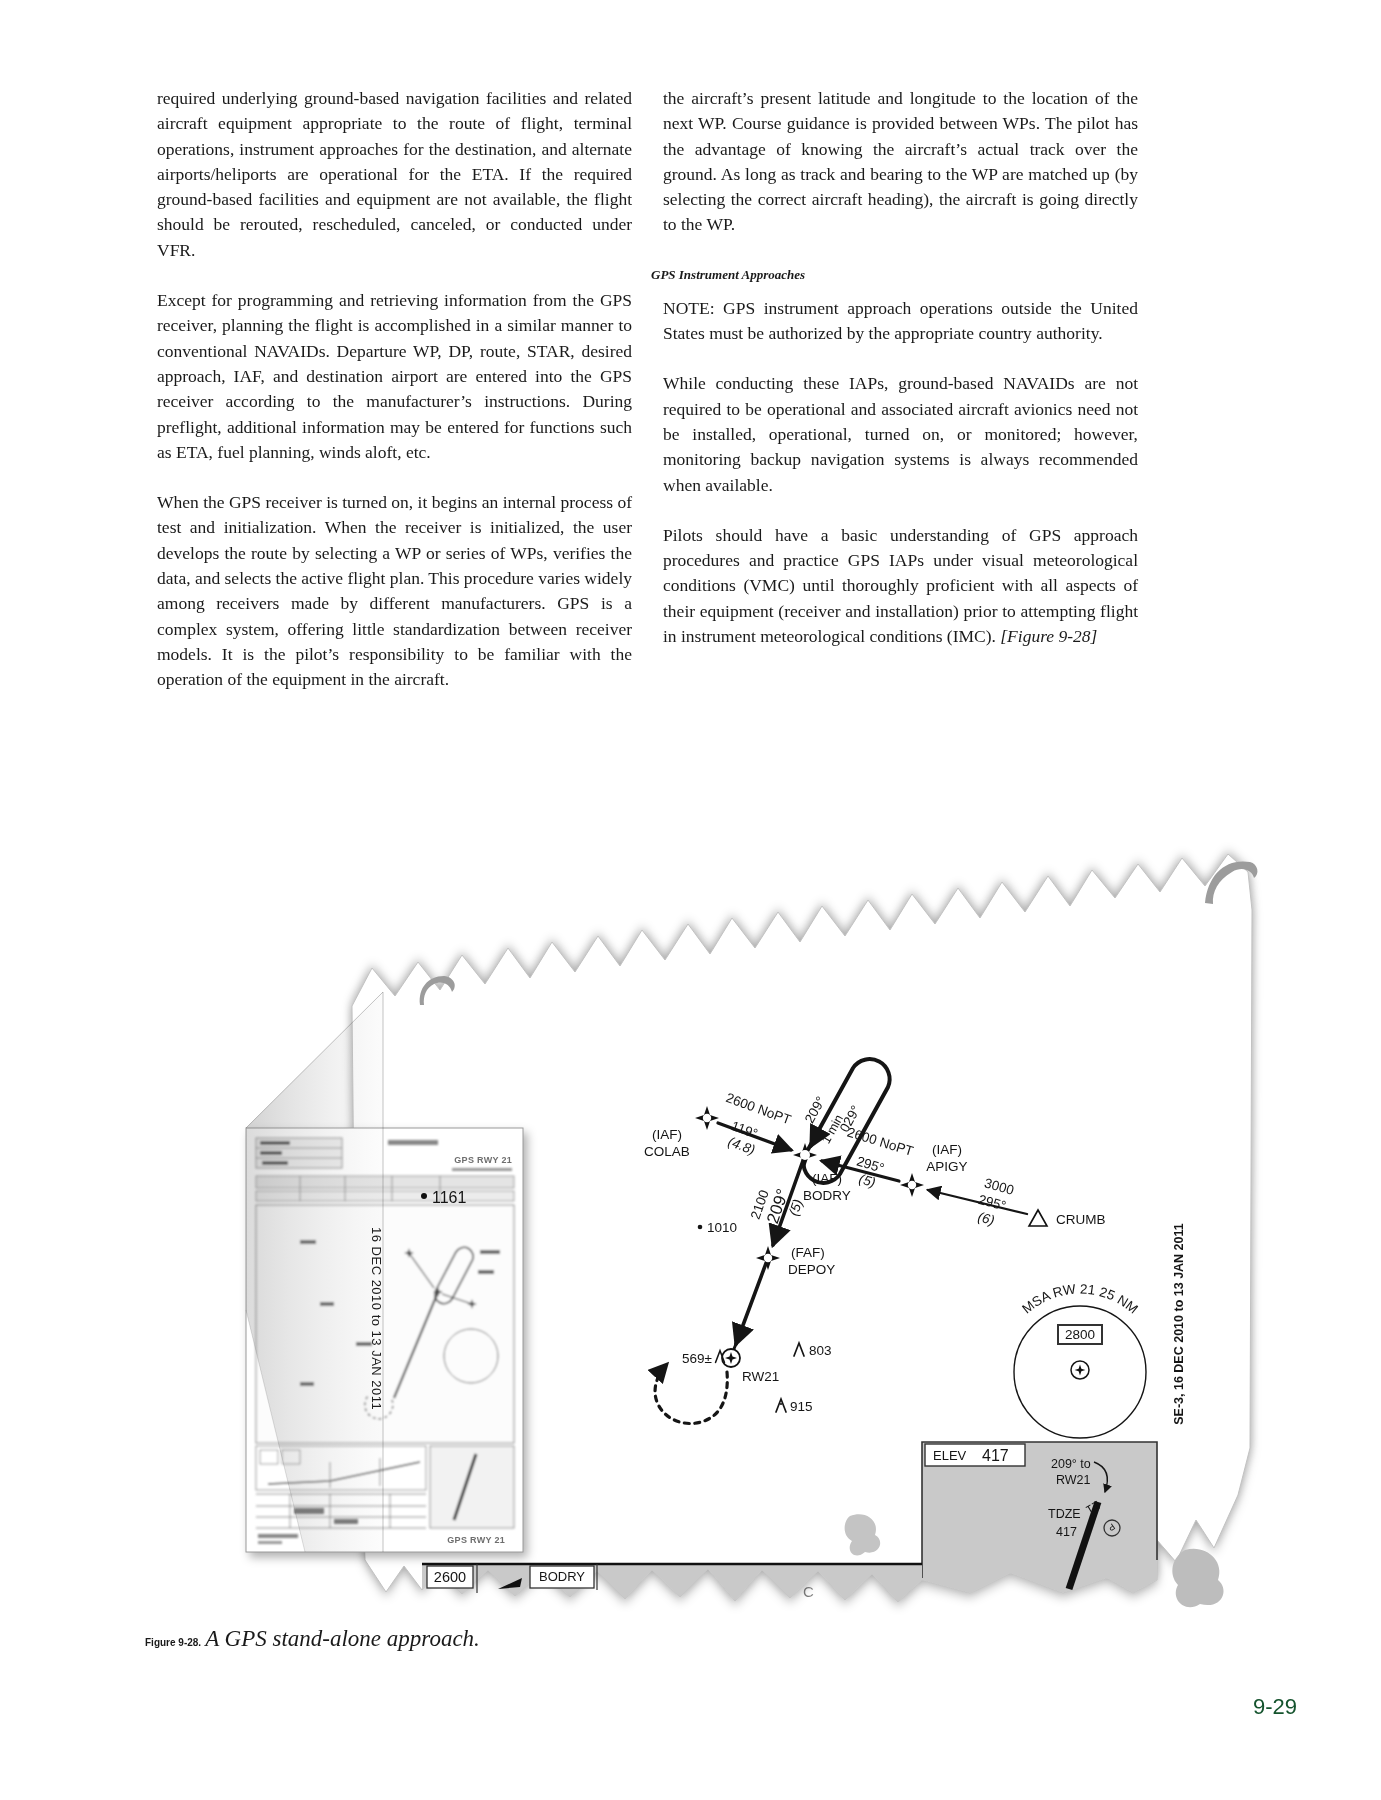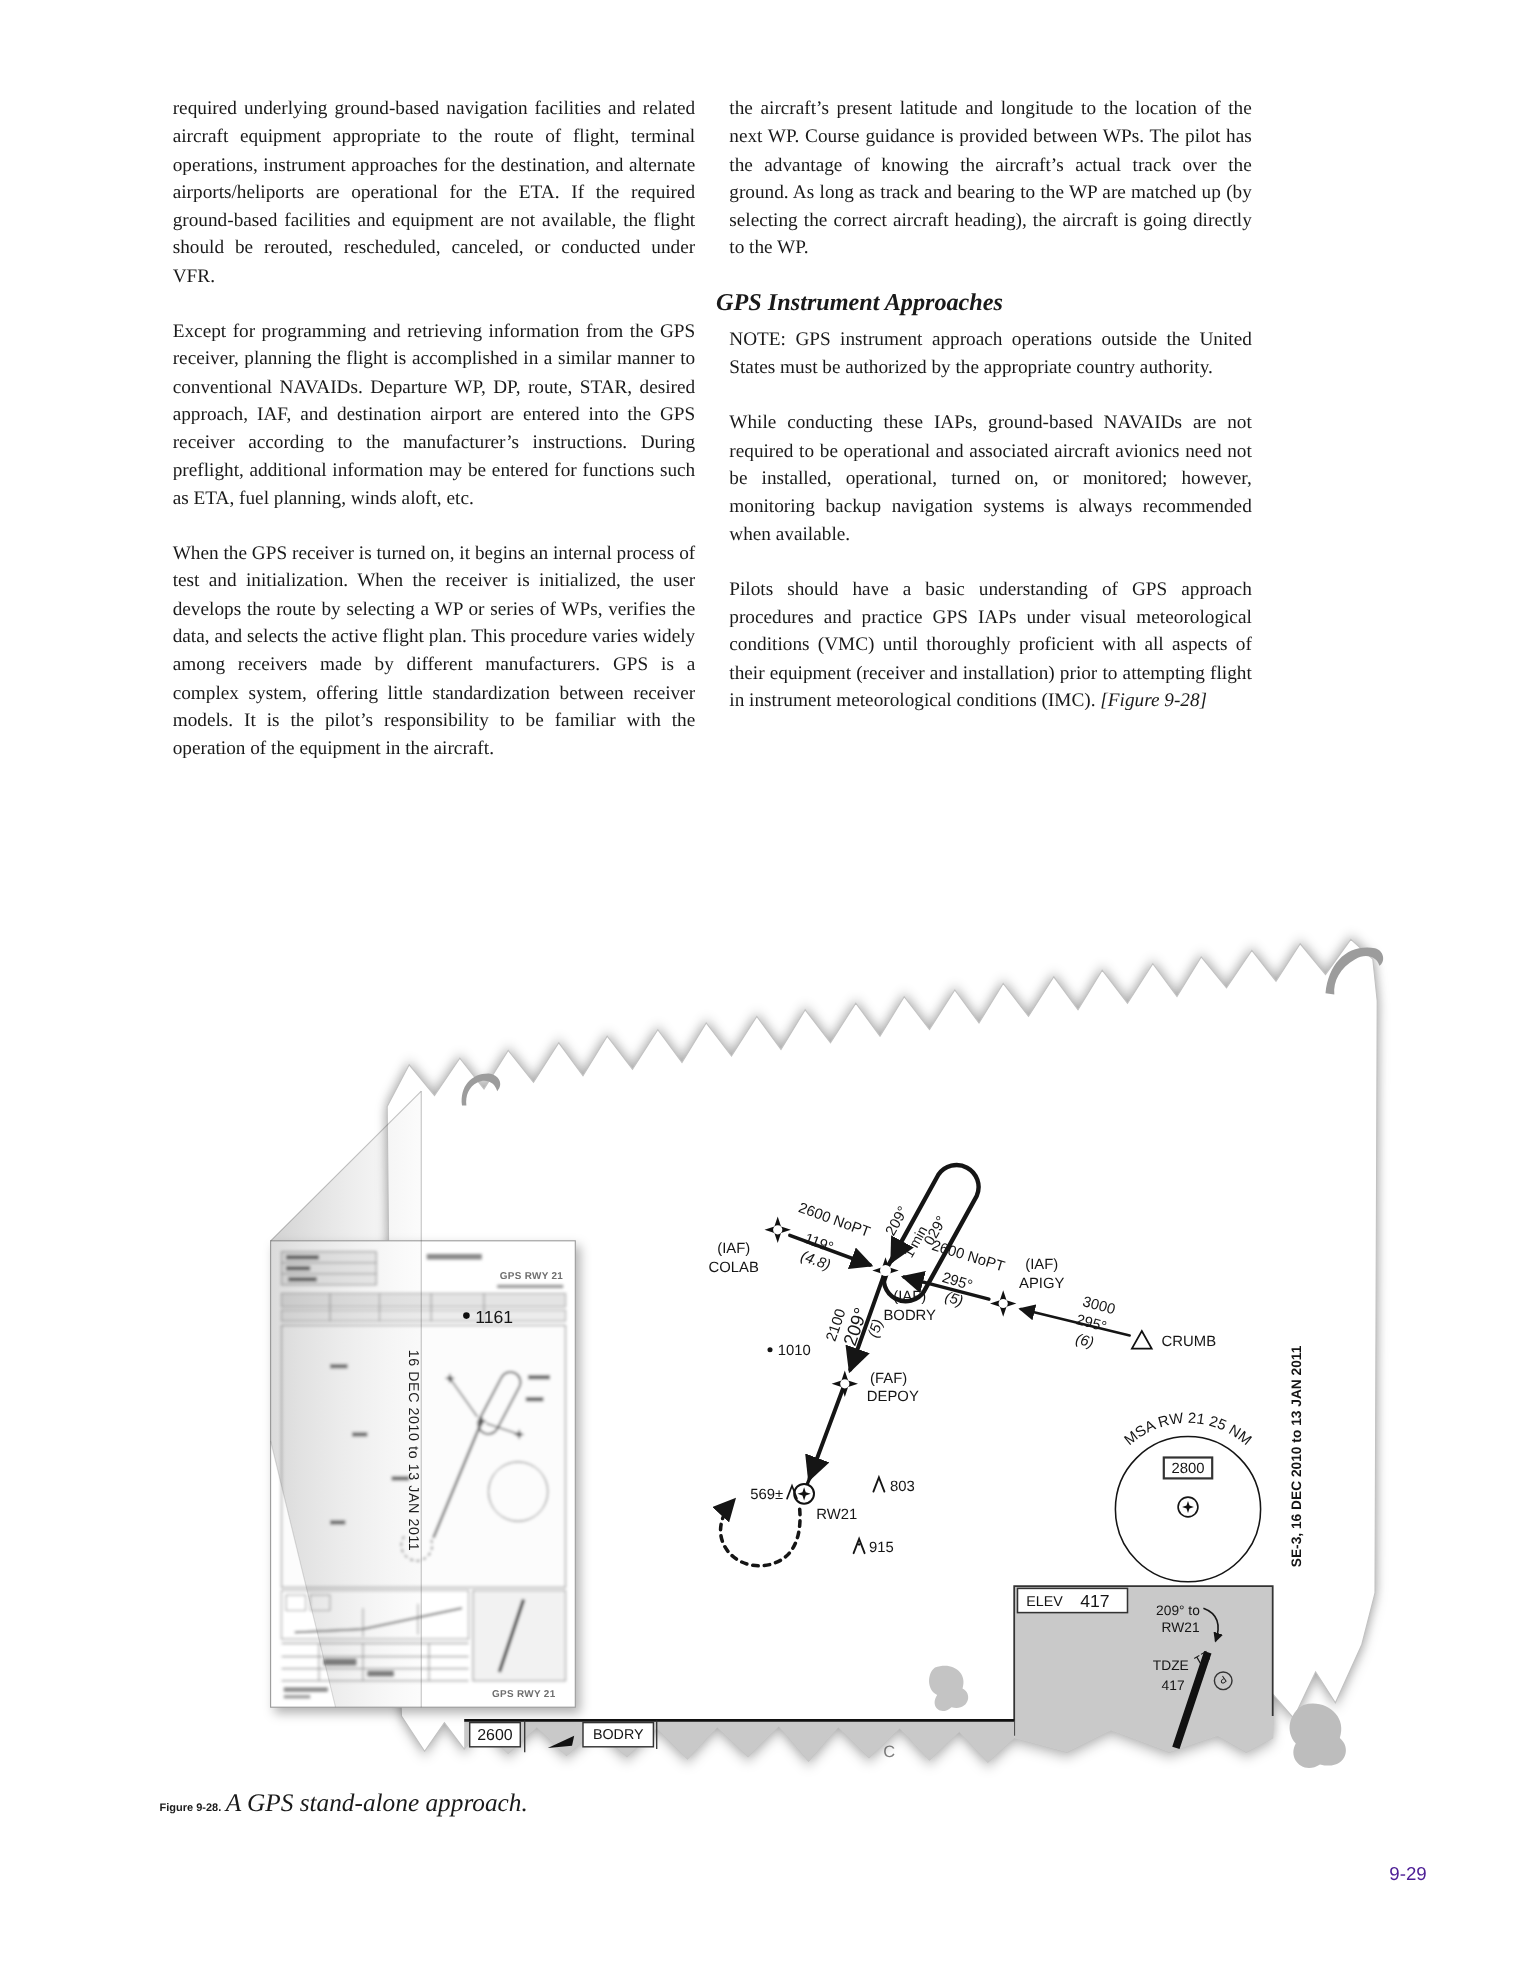--- a/index.html
+++ b/index.html
@@ -3,27 +3,27 @@
 <meta charset="utf-8">
 <style>
   html,body{margin:0;padding:0;background:#ffffff;}
   #page{position:relative;width:1381px;height:1800px;background:#fff;overflow:hidden;
         font-family:"Liberation Serif", serif;color:#1a1a1a;}
   .col{position:absolute;width:487px;text-align:justify;font-size:17.5px;line-height:25.3px;}
   .col p{margin:0 0 25px 12px;}
   #col-left{left:145px;top:86px;}
   #col-right{left:651px;top:86px;}
   .col h2{font-family:"Liberation Serif", serif;font-style:italic;font-weight:bold;
-          font-size:22px;line-height:24px;margin:2px 0 9px 0;}
+          font-size:13px;line-height:24px;margin:2px 0 9px 0;}
   .it{font-style:italic;}
   #figure-caption{position:absolute;left:145px;top:1626px;width:700px;font-size:16px;}
   .cap-label{font-family:Liberation Sans, sans-serif;font-weight:bold;font-size:10px;}
   .cap-text{font-style:italic;font-size:23px;}
   #page-number{position:absolute;left:1205px;top:1694px;width:92px;text-align:right;
-               font-family:"Liberation Sans", sans-serif;font-size:17px;color:#4c1d95;}
+               font-family:"Liberation Sans", sans-serif;font-size:22px;color:#14532d;}
   svg{position:absolute;left:0;top:0;}
   svg text{font-family:"Liberation Sans", sans-serif;fill:#151515;}
   .torn-paper{filter:drop-shadow(0 -4px 5px rgba(0,0,0,.22)) drop-shadow(0 5px 5px rgba(0,0,0,.22));}
   .thumb{filter:drop-shadow(4px 5px 5px rgba(0,0,0,.30));}
   .chart-label{font-size:13.5px;}
   .chart-label-sm{font-size:12.5px;}
   .chart-label-lg{font-size:17px;}
   .gray-small{fill:#6e6e6e;font-size:9px;font-weight:bold;letter-spacing:.3px;}
 </style>
 </head>

